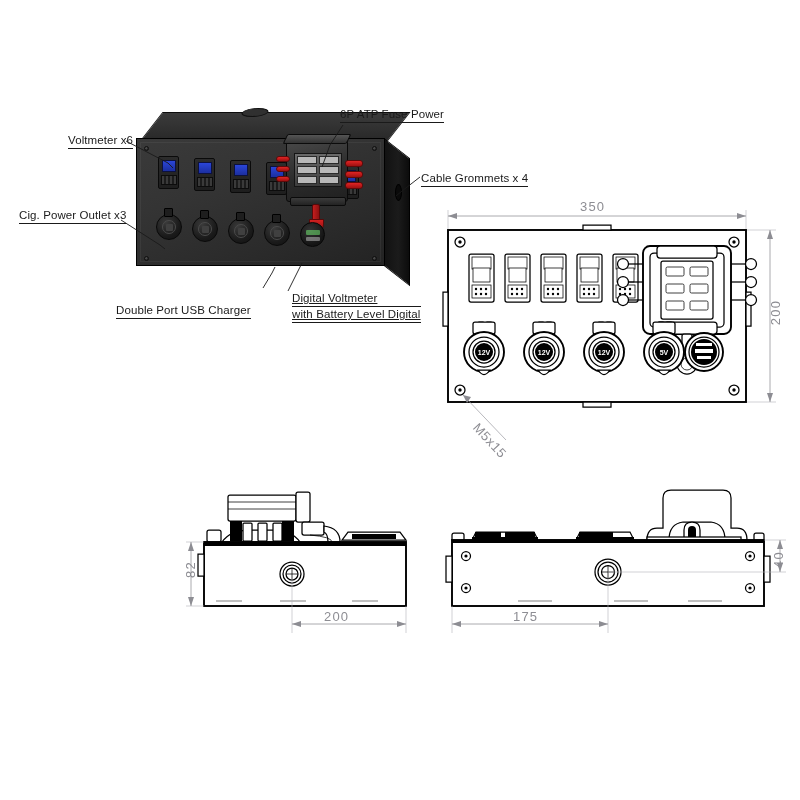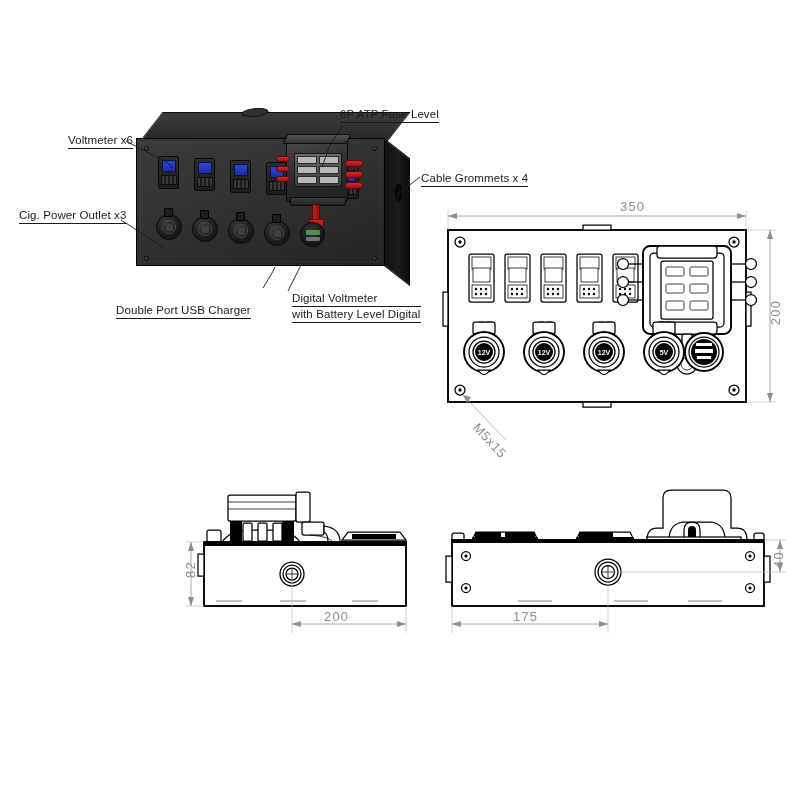--- a/index.html
+++ b/index.html
@@ -277,32 +277,32 @@
 
     <path class="leader" d="M263,193 L272,178 L275,172"></path>
 
     <path class="leader" d="M288,196 L299,174 L302,168"></path>
   </svg>
 
   <div class="callout" style="left:68px;top:133px;">
     <span class="ul">Voltmeter x6</span>
   </div>
   <div class="callout" style="left:340px;top:107px;">
-    <span class="ul">6P ATP Fuse Level</span>
+    <span class="ul">6P ATP Fuse Power</span>
   </div>
   <div class="callout" style="left:421px;top:171px;">
     <span class="ul">Cable Grommets x 4</span>
   </div>
   <div class="callout" style="left:19px;top:208px;">
     <span class="ul">Cig. Power Outlet x3</span>
   </div>
   <div class="callout" style="left:116px;top:291px;margin-top:12px;">
     <span class="ul">Double Port USB Charger</span>
   </div>
-  <div class="callout two" style="left:292px;top:291px;">
+  <div class="callout two" style="left:292px;top:291px;text-decoration:underline;">
     <span class="ul">Digital Voltmeter</span>
     <span class="ul">with Battery Level Digital</span>
   </div>
 
   <svg class="ortho" style="left:436px;top:196px;width:360px;height:250px;">
 
     <line class="extline" x1="12" y1="14" x2="12" y2="36"></line>
     <line class="extline" x1="310" y1="14" x2="310" y2="36"></line>
     <line class="dimline" x1="12" y1="20" x2="310" y2="20"></line>
     <polygon class="dimarrow" points="12,20 21,17 21,23"></polygon>
@@ -493,21 +493,21 @@
         <circle class="ln thick fillw" cx="20" cy="19" r="19"></circle>
         <circle class="ln med fillw" cx="20" cy="19" r="15"></circle>
         <circle class="fillk" cx="20" cy="19" r="13"></circle>
         <rect fill="#fff" x="12" y="10" width="16" height="3"></rect>
         <rect fill="#fff" x="11" y="16" width="18" height="4"></rect>
         <rect fill="#fff" x="13" y="23" width="14" height="3"></rect>
       </g>
     </g>
   </svg>
 
-  <div class="dim" style="left:580px;top:199px;margin-left:40px;"><span>350</span></div>
+  <div class="dim" style="left:580px;top:199px;"><span>350</span></div>
   <div class="dim v" style="left:763px;top:305px;transform:rotate(-90deg);"><span>200</span></div>
   <div class="dim" style="left:481px;top:420px;transform:rotate(47deg);transform-origin:left top;letter-spacing:.6px;"><span>M5x15</span></div>
 
   <svg class="ortho" style="left:180px;top:478px;width:250px;height:160px;">
 
     <g>
       <path class="ln med fillw" d="M42,64 q8,-12 28,-12 h22 q20,0 28,12 z"></path>
       <rect class="ln med fillw" x="48" y="17" width="68" height="26" rx="2"></rect>
       <line class="ln thin" x1="48" y1="24" x2="116" y2="24"></line>
       <line class="ln thin" x1="48" y1="31" x2="116" y2="31"></line>

